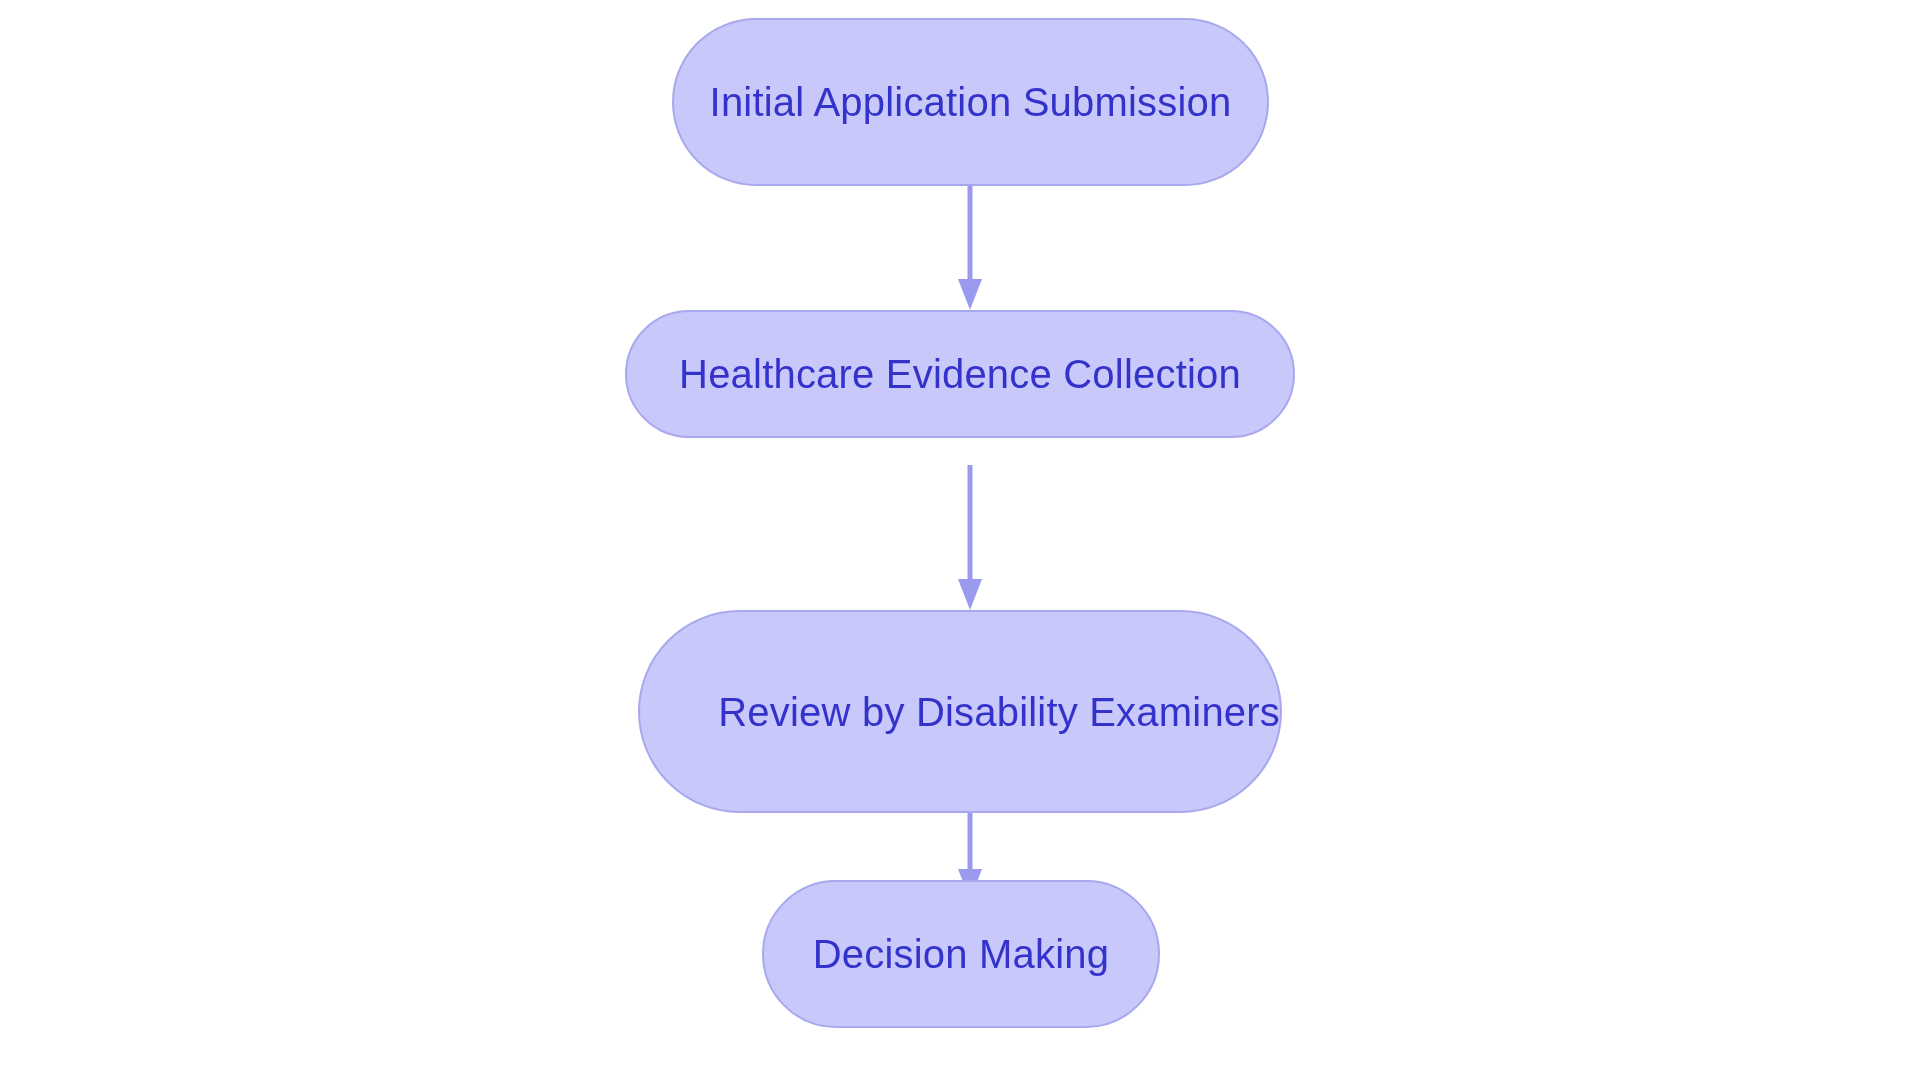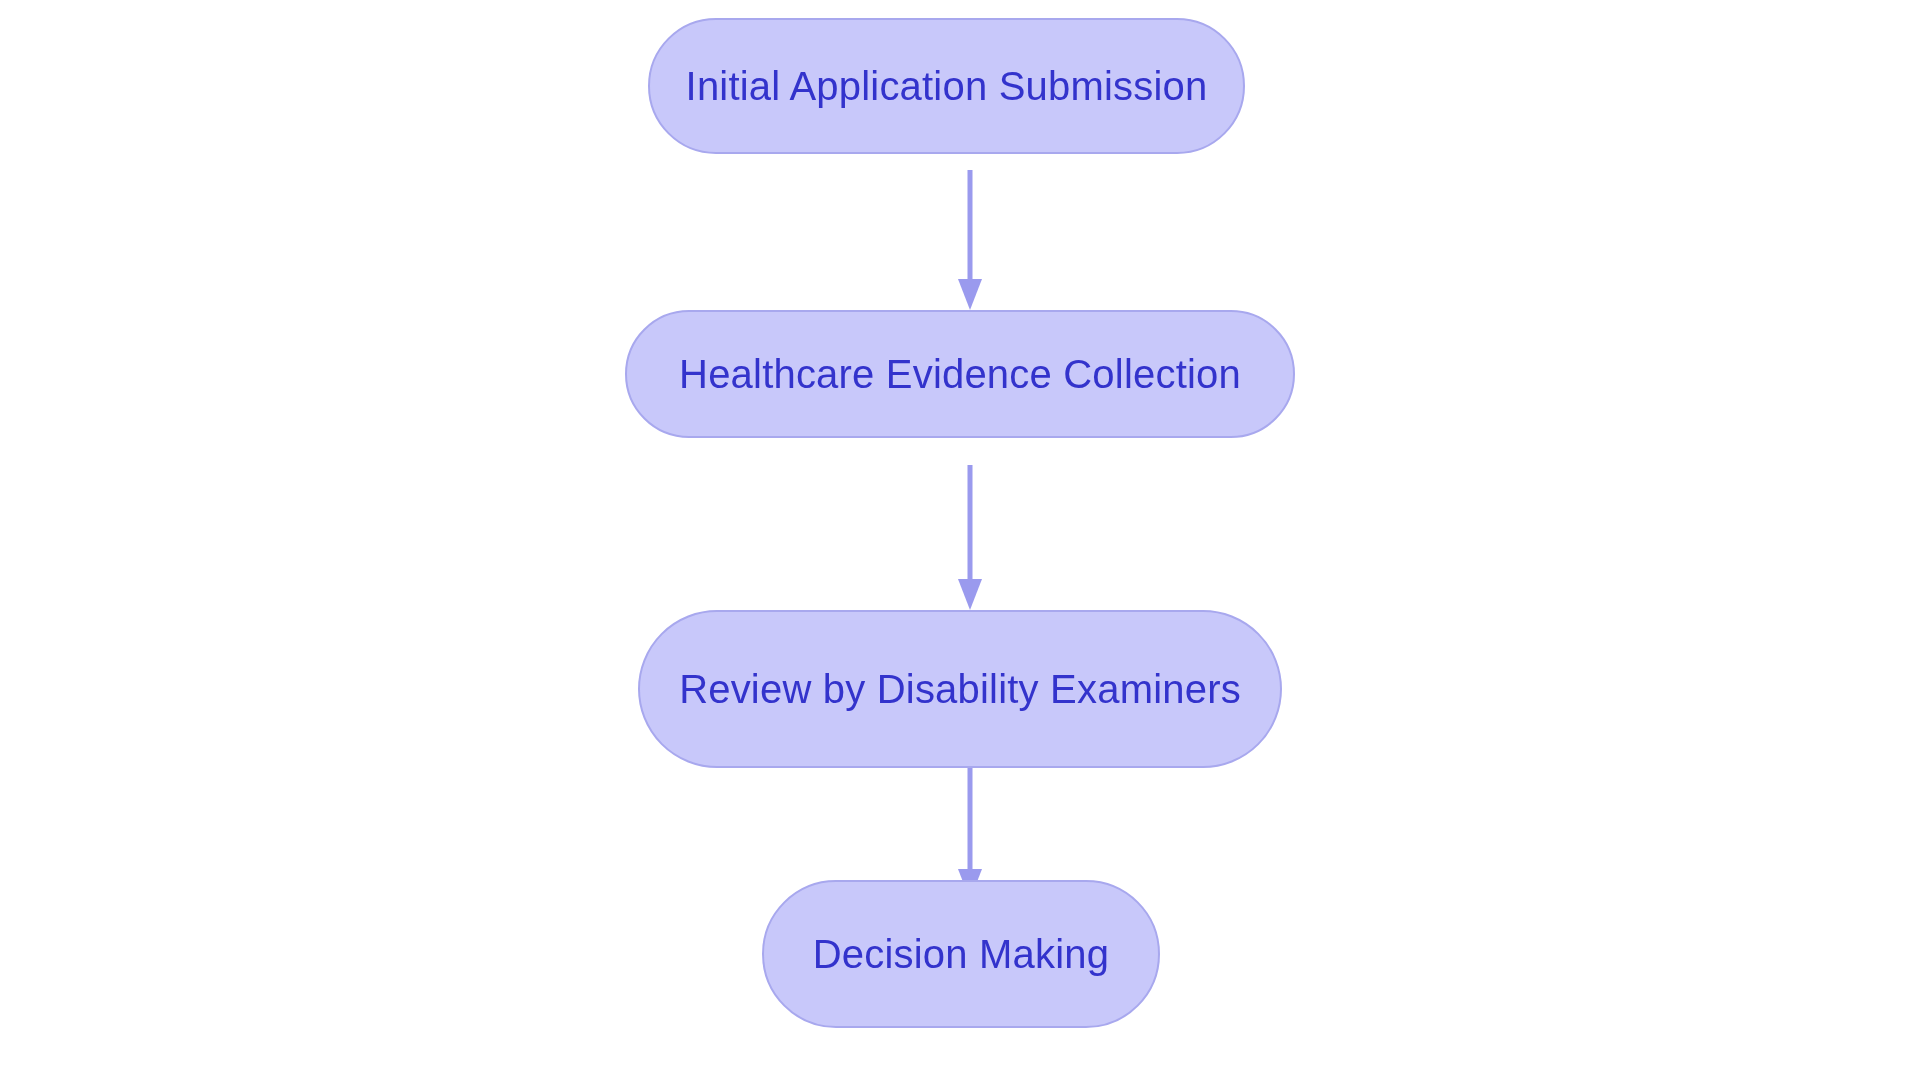--- a/index.html
+++ b/index.html
@@ -40,23 +40,23 @@
     font-size: 40px;
     font-weight: 400;
     line-height: 1.1;
     letter-spacing: 0.2px;
     white-space: nowrap;
     text-align: center;
     user-select: none;
   }
 
   
-  #node-0 { left: 648px; top: 18px;  width: 597px; height: 136px; }
+  #node-0 { left: 672px; top: 18px;  width: 597px; height: 168px; }
   #node-1 { left: 625px; top: 310px; width: 670px; height: 128px; }
-  #node-2 { left: 638px; top: 610px; width: 644px; height: 158px; }
+  #node-2 { left: 638px; top: 610px; width: 644px; height: 203px; justify-content: flex-end; }
   #node-3 { left: 762px; top: 880px; width: 398px; height: 148px; }
 
   
   .connector {
     position: absolute;
     z-index: 1;
   }
   .connector-line {
     position: absolute;
     left: 50%;

